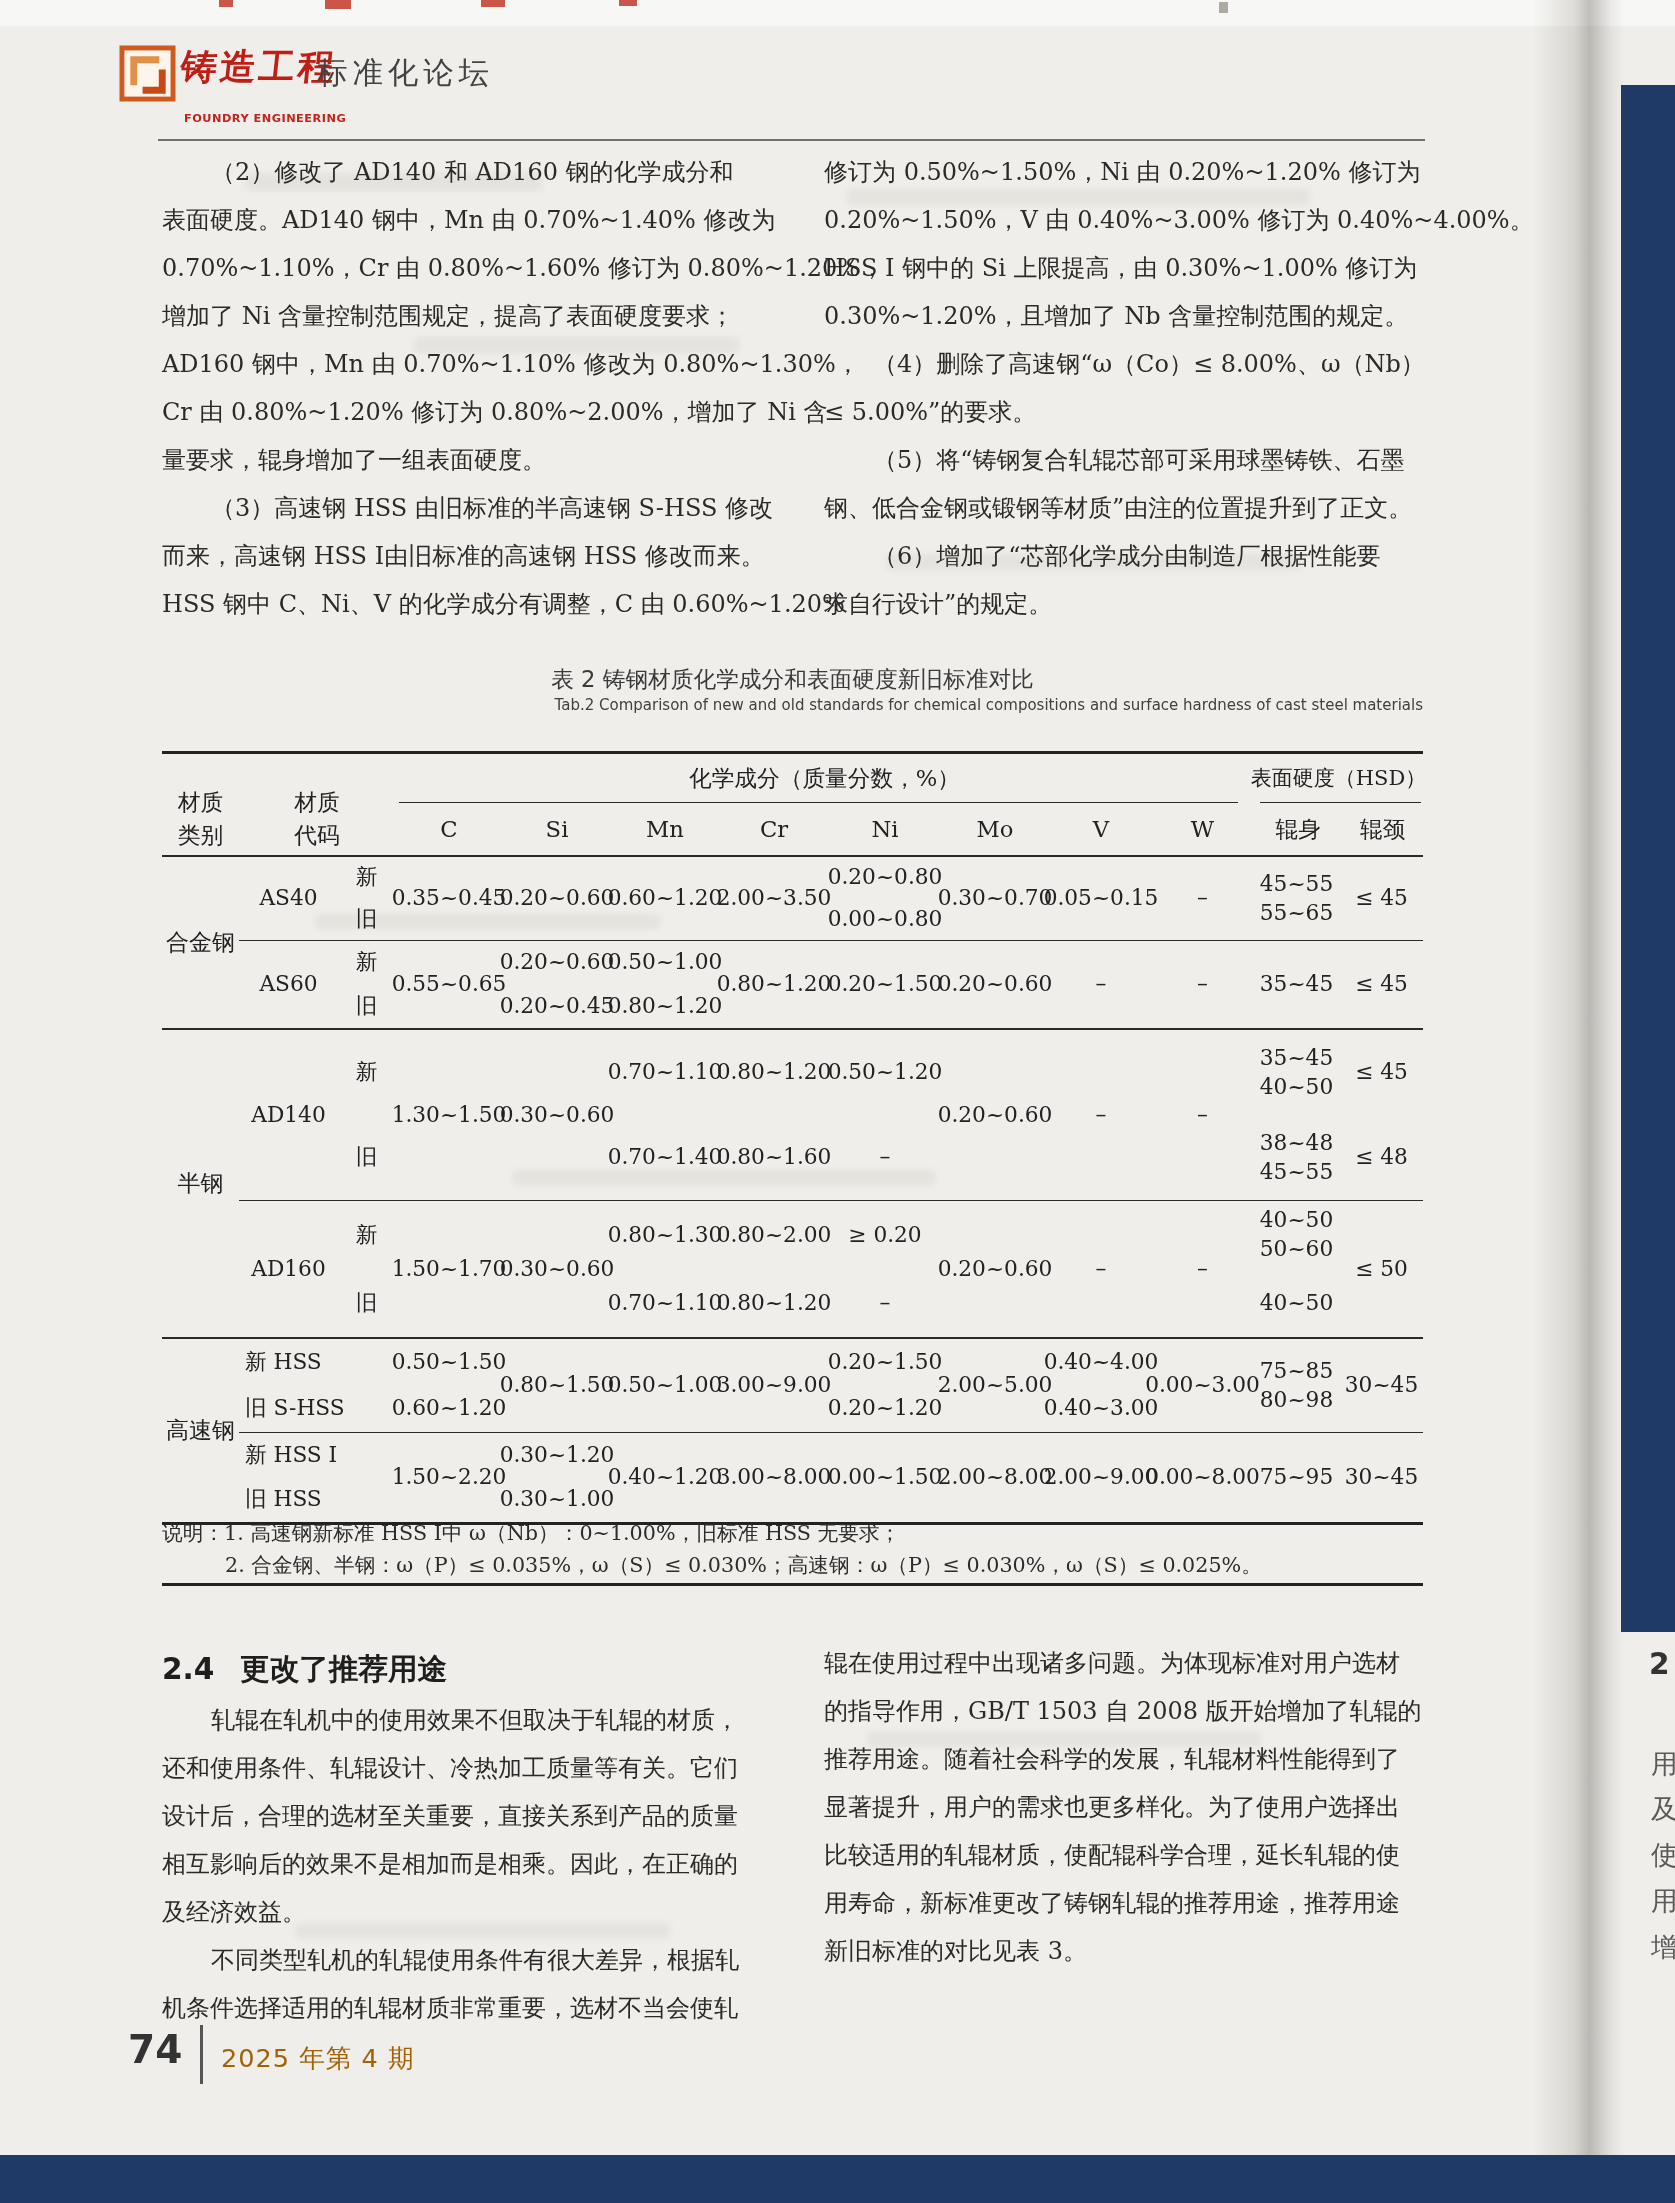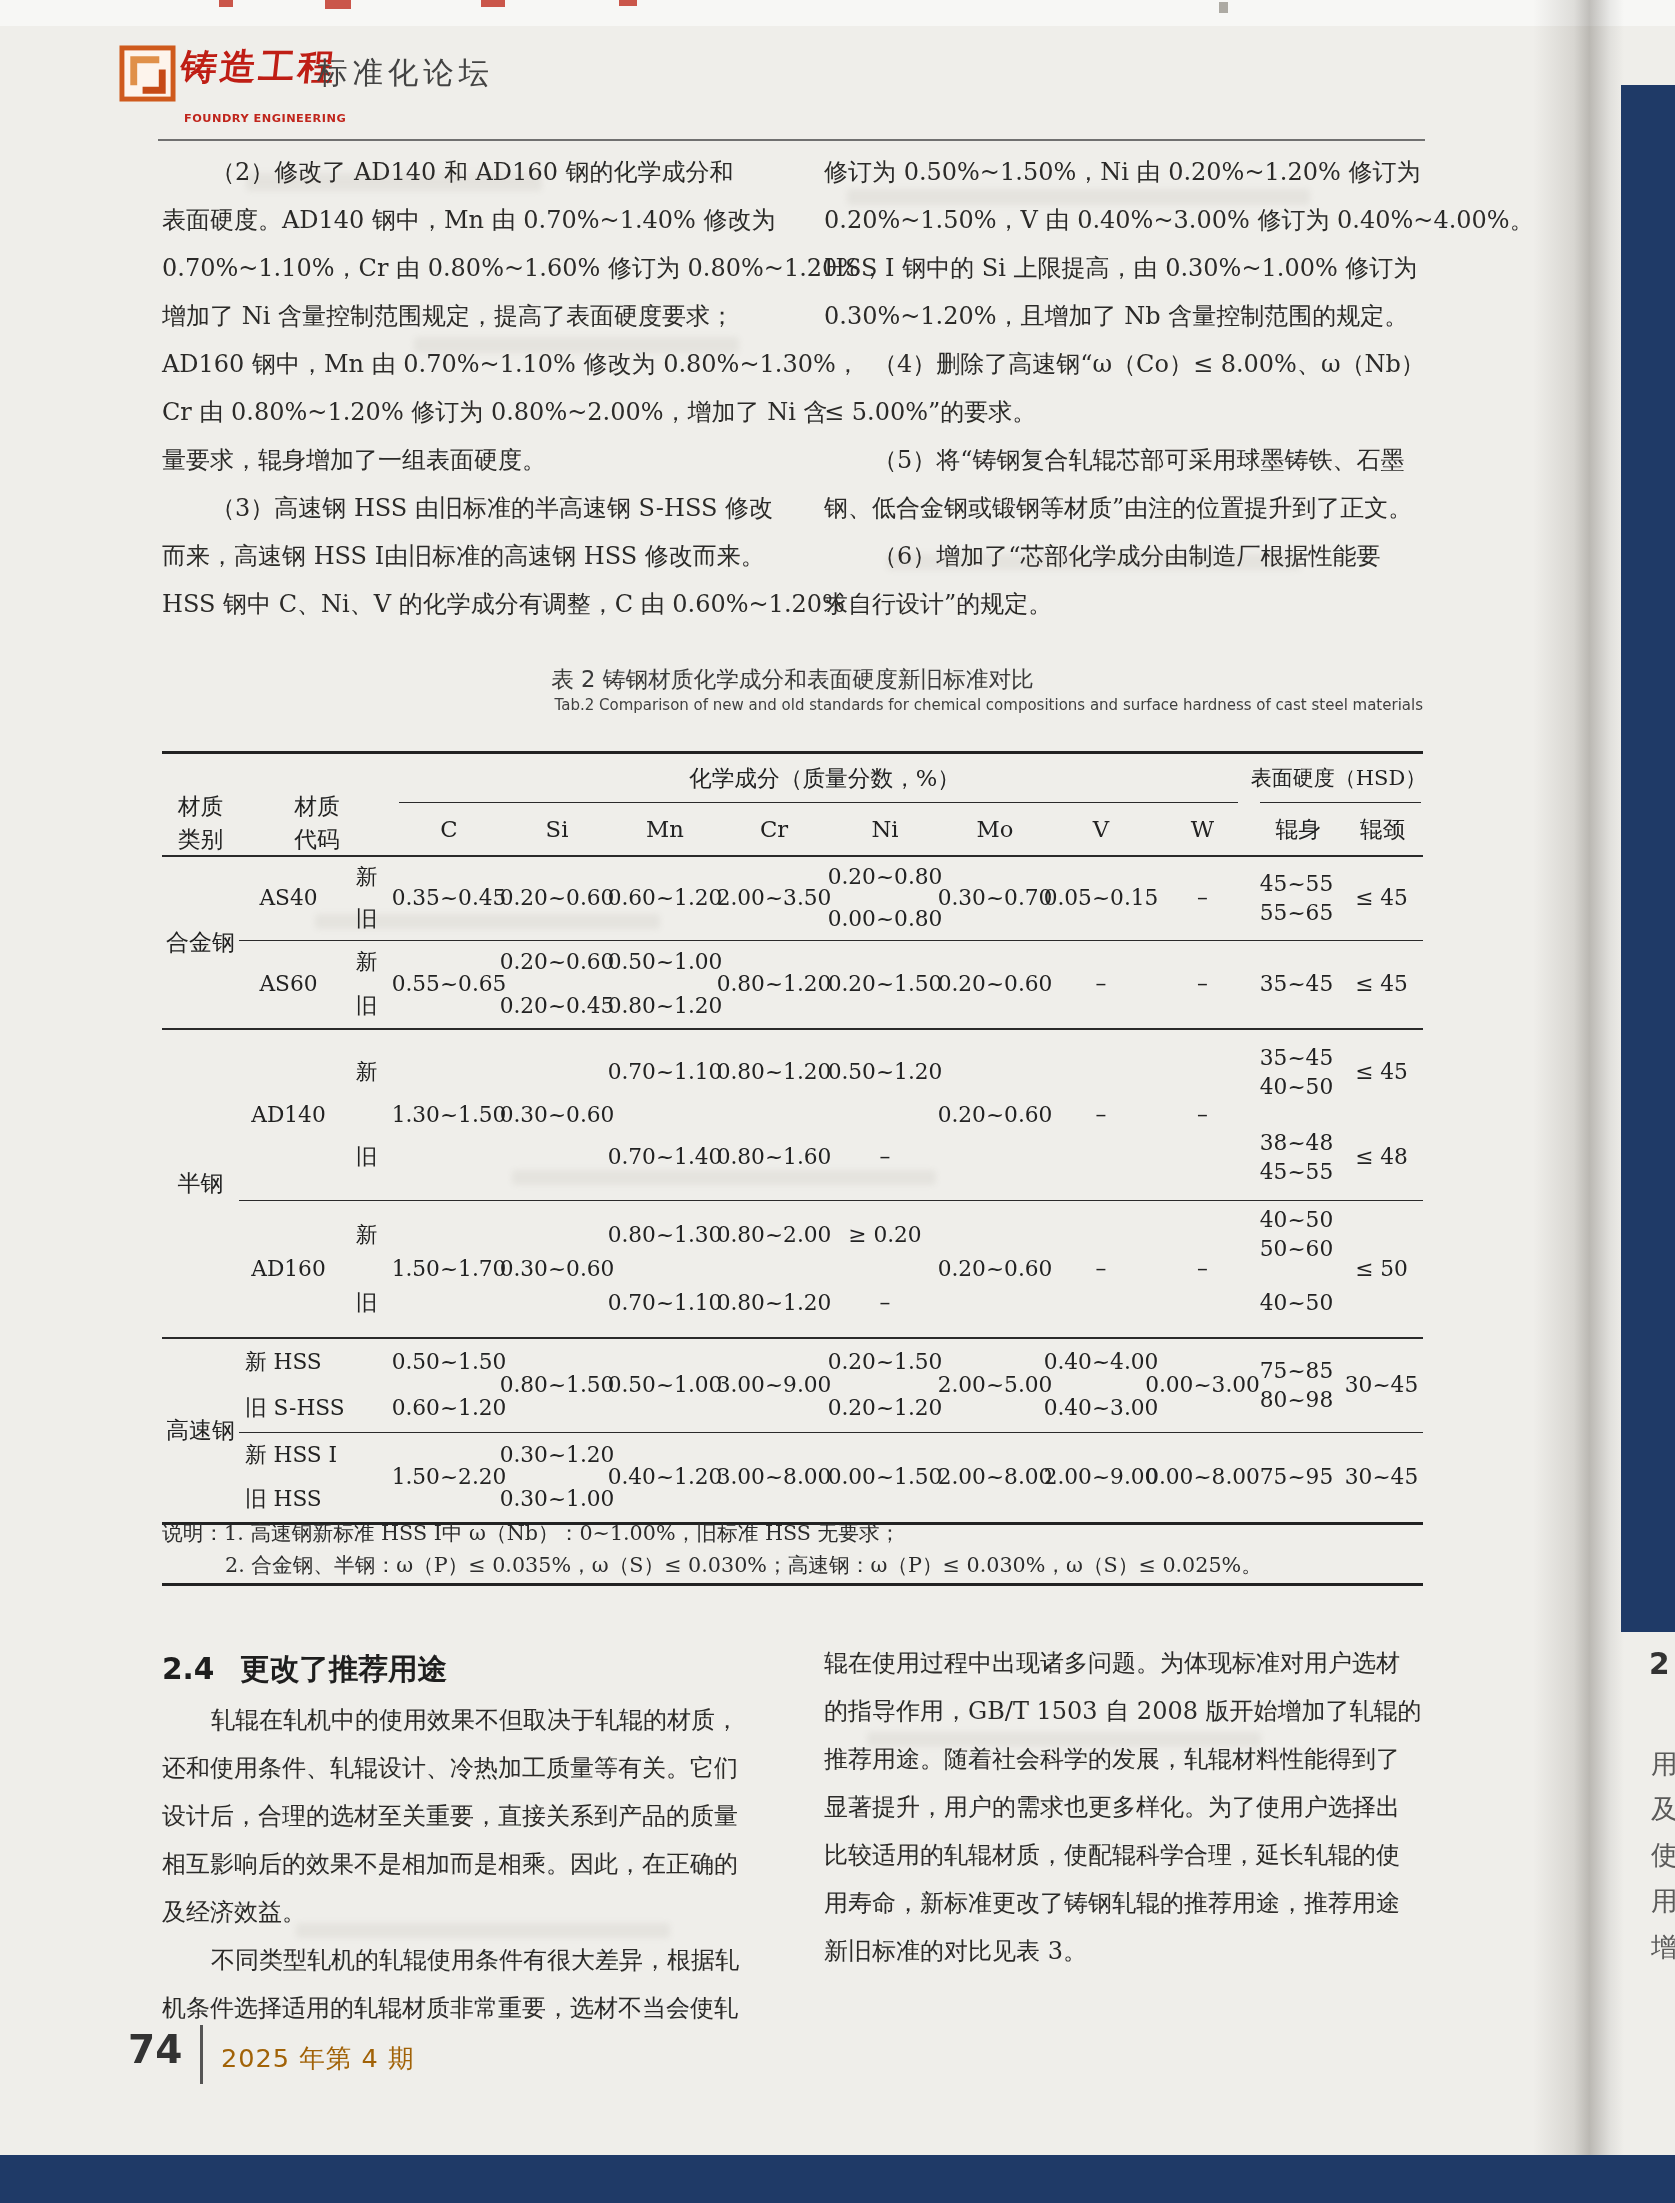--- a/index.html
+++ b/index.html
@@ -32,21 +32,21 @@
   .pline{font-size:24px;line-height:48px;white-space:nowrap;color:#2b2a28;}
   .pline.ind{text-indent:49px;}
   
   .tbl-title-zh{left:162px;top:664px;width:1261px;text-align:center;font-size:22.7px;color:#3a3a3a;
     font-family:"DejaVu Sans","Liberation Sans",sans-serif;}
   .tbl-title-en{left:162px;top:696px;width:1261px;text-align:right;font-size:15px;color:#404040;
     font-family:"DejaVu Sans","Liberation Sans",sans-serif;}
   
   .ctable{left:162px;top:751px;width:1261px;border-top:3.4px solid #222;border-bottom:3px solid #222;}
   .thead{display:flex;height:101px;border-bottom:2px solid #2a2a2a;font-size:22.7px;color:#222;}
-  .th-two{display:flex;flex-direction:column;justify-content:flex-end;align-items:center;line-height:32.5px;}
+  .th-two{display:flex;flex-direction:column;justify-content:flex-start;align-items:center;line-height:32.5px;margin-top:32px;}
   .th-cat{width:77px;}
   .th-code{width:156px;}
   .th-chem{width:859px;display:flex;flex-direction:column;}
   .th-hard{width:169px;display:flex;flex-direction:column;}
   .th-toplabel{height:48px;display:flex;align-items:center;justify-content:center;white-space:nowrap;}
   .th-underline{height:0;border-bottom:1.8px solid #2a2a2a;}
   .th-chem .th-underline{margin:0 15.8px 0 3.9px;}
   .th-hard .th-underline{margin:0 2px 0 5.9px;}
   .th-row2{flex:1;display:flex;align-items:center;}
   .th-row2 span{display:inline-block;text-align:center;}

